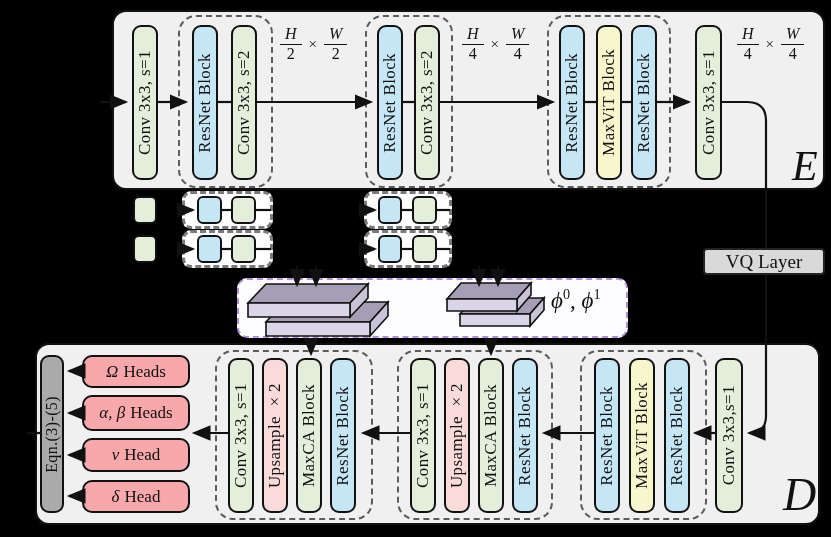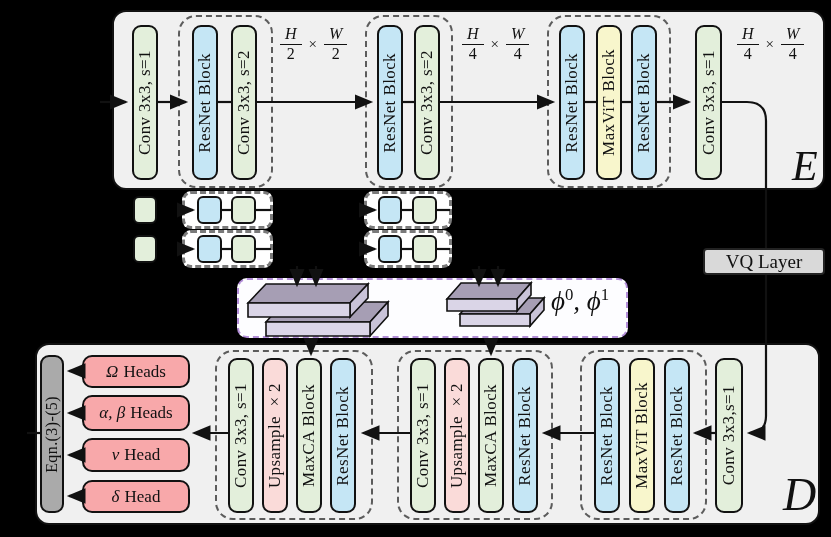--- a/index.html
+++ b/index.html
@@ -21,21 +21,21 @@
   .frac{display:inline-flex;flex-direction:column;align-items:center;line-height:1.05;}
   .frac .num{font-style:italic;font-size:16px;border-bottom:1.6px solid #111;padding:0 5px 1px;}
   .frac .den{font-size:16px;padding-top:1px;}
   .times{font-size:15px;}
   .msq{position:absolute;border:2px solid #111;border-radius:6px;box-sizing:border-box;z-index:3;}
   .mgroup{position:absolute;border:3px dashed #7a7a7a;border-radius:9px;background:#fff;box-sizing:border-box;z-index:2;}
   .head{position:absolute;background:var(--head_red,#f8a8aa);border:2.5px solid #111;border-radius:10px;box-sizing:border-box;display:flex;align-items:center;justify-content:center;font-size:17px;z-index:3;}
   .head .gsym{font-style:italic;}
   .head .gtext{margin-left:5px;}
   #purplebox{position:absolute;left:237px;top:278px;width:391px;height:60px;border:2.5px dashed var(--purple_border,#b48fd9);border-radius:10px;background:#fdfdff;box-sizing:border-box;z-index:2;}
-  #philabel{position:absolute;left:551px;top:287px;font-size:27px;font-style:italic;z-index:11;line-height:1;}
+  #philabel{position:absolute;left:551px;top:287px;font-size:23px;font-style:italic;z-index:11;line-height:1;}
   #philabel sup{font-size:62%;font-style:normal;vertical-align:super;}
   #vqbox{position:absolute;left:703px;top:248px;width:122px;height:27px;background:#d9d9d9;border:2px solid #222;border-radius:4px;box-sizing:border-box;display:flex;align-items:flex-end;justify-content:center;font-size:19px;z-index:20;}
   #wires{position:absolute;left:0;top:0;z-index:10;pointer-events:none;}
 </style>
 </head>
 <body>
 
 <div id="canvas">
 
   <div class="panel" style="left:112px;top:10px;width:713px;height:180px"></div>

